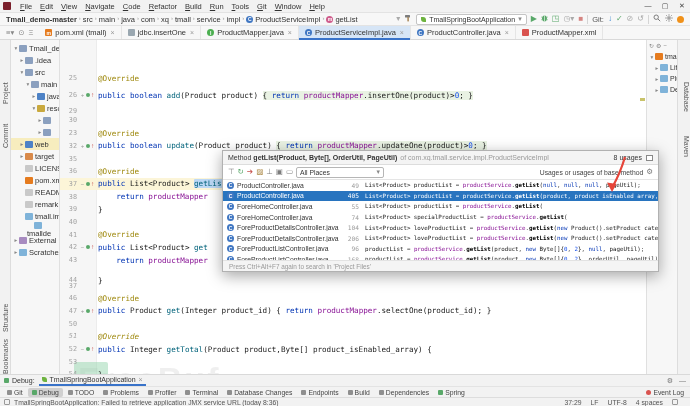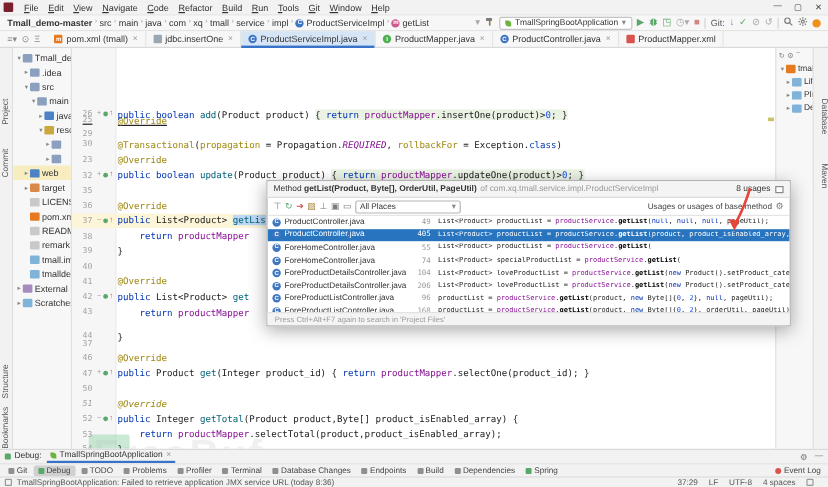--- a/index.html
+++ b/index.html
@@ -298,28 +298,28 @@
         <span class="tab">
           <span class="fico maven">m</span>
           <span>pom.xml (tmall)</span>
           <span class="x">×</span>
         </span>
         <span class="tab">
           <span class="fico props"></span>
           <span>jdbc.insertOne</span>
           <span class="x">×</span>
         </span>
+        <span class="tab">
+          <span class="fico iface">I</span>
+          <span>ProductMapper.java</span>
+          <span class="x">×</span>
+        </span>
         <span class="tab sel">
           <span class="fico clazz">C</span>
           <span>ProductServiceImpl.java</span>
-          <span class="x">×</span>
-        </span>
-        <span class="tab">
-          <span class="fico iface">I</span>
-          <span>ProductMapper.java</span>
           <span class="x">×</span>
         </span>
         <span class="tab">
           <span class="fico clazz">C</span>
           <span>ProductController.java</span>
           <span class="x">×</span>
         </span>
         <span class="tab">
           <span class="fico xml"></span>
           <span>ProductMapper.xml</span>
@@ -401,21 +401,21 @@
         <div class="trow" style="top: 158px; padding-left: 8px;">
           <span class="tar"></span>
           <span class="ticon file"></span>
           <span>remark</span>
         </div>
         <div class="trow" style="top: 170px; padding-left: 8px;">
           <span class="tar"></span>
           <span class="ticon fileb"></span>
           <span>tmall.iml</span>
         </div>
-        <div class="trow" style="top: 182px; padding-left: 8px;">
+        <div class="trow" style="top: 182px; padding-left: 8px; flex-direction: column;">
           <span class="tar"></span>
           <span class="ticon fileb"></span>
           <span>tmallde</span>
         </div>
         <div class="trow" style="top: 194px; padding-left: 2px;">
           <span class="tar">▸</span>
           <span class="ticon lib"></span>
           <span>External Libraries</span>
         </div>
         <div class="trow" style="top: 206px; padding-left: 2px;">
@@ -423,21 +423,21 @@
           <span class="ticon fileb"></span>
           <span>Scratches and Consoles</span>
         </div>
       </div>
 
     <div id="editor">
       <div id="gutterbg"></div>
       <div id="wmark">FreeBuf</div>
       <div id="wmark2"></div>
       <div id="lines">
-          <div class="eline" style="top: 54px; text-decoration: underline;">
+          <div class="eline" style="top: 32px;">
             <span class="lnum">25</span>
             <span class="lfold"></span>
             <span class="licon"></span>
             <span class="lcode"><span class="seg a">@Override</span></span>
           </div>
           <div class="eline" style="top: 48.7px;">
             <span class="lnum">26</span>
             <span class="lfold">+</span>
             <span class="licon">
               <span class="gdot"></span>
@@ -448,21 +448,20 @@
           <div class="eline" style="top: 65px;">
             <span class="lnum">29</span>
             <span class="lfold"></span>
             <span class="licon"></span>
             <span class="lcode"></span>
           </div>
           <div class="eline" style="top: 74.1px;">
             <span class="lnum">30</span>
             <span class="lfold"></span>
             <span class="licon"></span>
-            <span class="lcode"><span class="seg a">@Transactional</span><span class="seg p">(</span><span class="seg a">propagation</span><span class="seg p"> = Propagation.</span><span class="seg sf">REQUIRED</span><span class="seg p">, </span><span class="seg a">rollbackFor</span><span class="seg p"> = Exception.</span><span class="seg k">class</span><span class="seg p">)</span></span>
           </div>
           <div class="eline" style="top: 86.8px;">
             <span class="lnum">23</span>
             <span class="lfold"></span>
             <span class="licon"></span>
             <span class="lcode"><span class="seg a">@Override</span></span>
           </div>
           <div class="eline" style="top: 99.5px;">
             <span class="lnum">32</span>
             <span class="lfold">+</span>
@@ -577,21 +576,20 @@
             <span class="licon">
               <span class="gdot"></span>
               <span class="garr">↑</span>
             </span>
             <span class="lcode"><span class="seg k">public </span><span class="seg p">Integer </span><span class="seg m">getTotal</span><span class="seg p">(Product product,Byte[] product_isEnabled_array) {</span></span>
           </div>
           <div class="eline" style="top: 315.4px;">
             <span class="lnum">53</span>
             <span class="lfold"></span>
             <span class="licon"></span>
-            <span class="lcode"><span class="seg k">    return </span><span class="seg f">productMapper</span><span class="seg p">.selectTotal(product,product_isEnabled_array);</span></span>
           </div>
           <div class="eline" style="top: 328.1px;">
             <span class="lnum">54</span>
             <span class="lfold"></span>
             <span class="licon"></span>
             <span class="lcode"><span class="seg p">}</span></span>
           </div>
         </div>
       <div class="smark" style="top:167px"></div>
       <div class="smark" style="top:58px;background:#c9c36a"></div>

